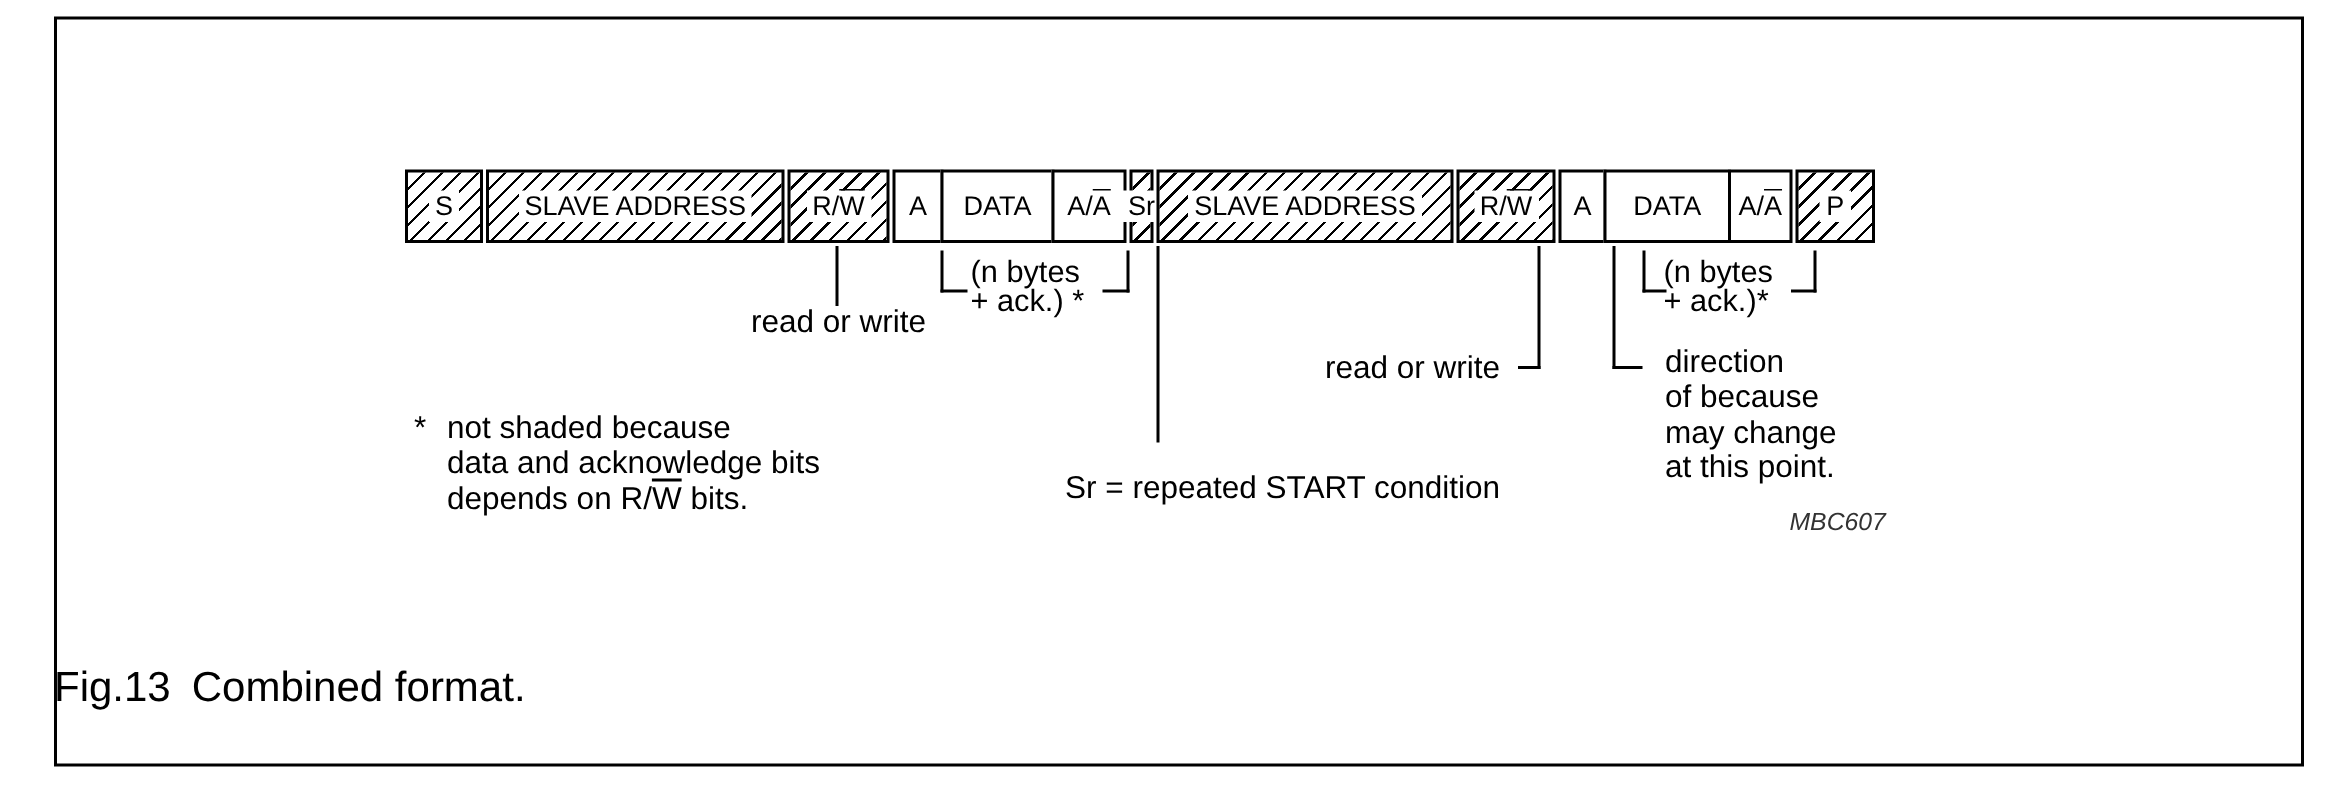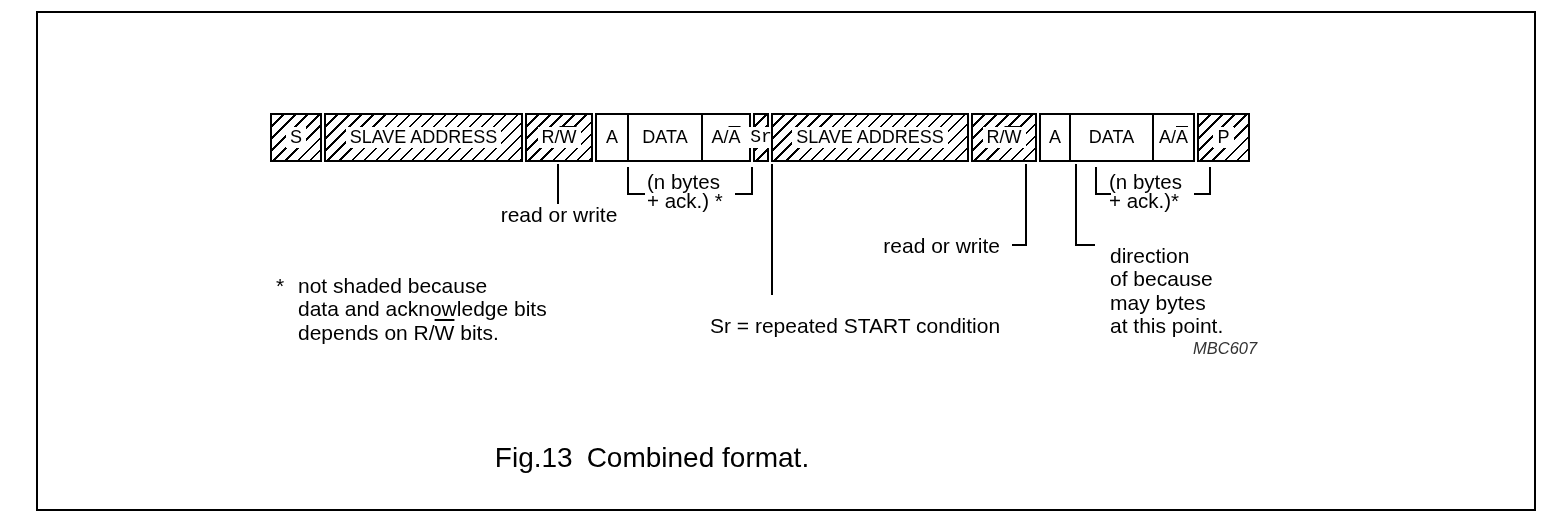--- a/index.html
+++ b/index.html
@@ -28,21 +28,21 @@
   .vline{position:absolute;width:2px;background:#000;}
   .elbL{position:absolute;border-left:2px solid #000;border-bottom:2px solid #000;}
   .elbR{position:absolute;border-right:2px solid #000;border-bottom:2px solid #000;}
   
   .txt{position:absolute;font-size:21px;line-height:23.4px;white-space:nowrap;}
   .ctr{transform:translateX(-50%);}
   .ralign{transform:translateX(-100%);}
   .nb{position:absolute;font-size:20.5px;line-height:19px;white-space:nowrap;}
   .code{position:absolute;font-style:italic;font-size:16.5px;color:#333;white-space:nowrap;}
   .caption{
-    position:absolute;left:36px;top:442px;width:1232px;text-align:center;
+    position:absolute;left:36px;top:442px;width:1232px;text-align:left;
     font-size:28px;white-space:nowrap;
   }
   .caption .gap{display:inline-block;width:14px;}
 </style>
 </head>
 <body>
 
 <div class="canvas">
   <div class="frame"></div>
 
@@ -58,21 +58,21 @@
       </div>
       <div class="cell" style="width: 34px; margin-left: 2px;">
         <span class="lbl">A</span>
       </div>
       <div class="cell" style="width: 76px; margin-left: -2px;">
         <span class="lbl">DATA</span>
       </div>
       <div class="cell" style="width: 50px; margin-left: -2px;">
         <span class="lbl">A/<span class="ovl">A</span></span>
       </div>
-      <div class="cell hatched" style="width: 16px; margin-left: 2px; font-family: Liberation Mono, monospace;">
+      <div class="cell hatched" style="width: 16px; margin-left: 2px;">
         <span class="lbl halo">Sr</span>
       </div>
       <div class="cell hatched" style="width: 198px; margin-left: 2px;">
         <span class="lbl halo">SLAVE ADDRESS</span>
       </div>
       <div class="cell hatched" style="width: 66px; margin-left: 2px;">
         <span class="lbl halo">R/<span class="ovl">W</span></span>
       </div>
       <div class="cell" style="width: 32px; margin-left: 2px;">
         <span class="lbl">A</span>
@@ -98,24 +98,24 @@
     <div>+ ack.) *</div>
   </div>
 
   <div class="vline" style="left:771px;top:164px;height:131px"></div>
   <div class="txt" style="left:710px;top:314px">Sr = repeated START condition</div>
 
   <div class="elbR" style="left:1012px;top:164px;width:13px;height:80px"></div>
   <div class="txt ralign" style="left:1000px;top:234px">read or write</div>
 
   <div class="elbL" style="left:1075px;top:164px;width:18px;height:80px"></div>
-  <div class="txt" style="left:1110px;top:244px">
+  <div class="txt" style="left:1110px;top:230px">
     <div>direction</div>
     <div>of because</div>
-    <div>may bytes</div>
+    <div>may change</div>
     <div>at this point.</div>
   </div>
 
   <div class="elbL" style="left:1095px;top:167px;width:14px;height:26px"></div>
   <div class="elbR" style="left:1194px;top:167px;width:15px;height:26px"></div>
   <div class="nb" style="left:1109px;top:172px">
     <div>(n bytes</div>
     <div>+ ack.)*</div>
   </div>
 

